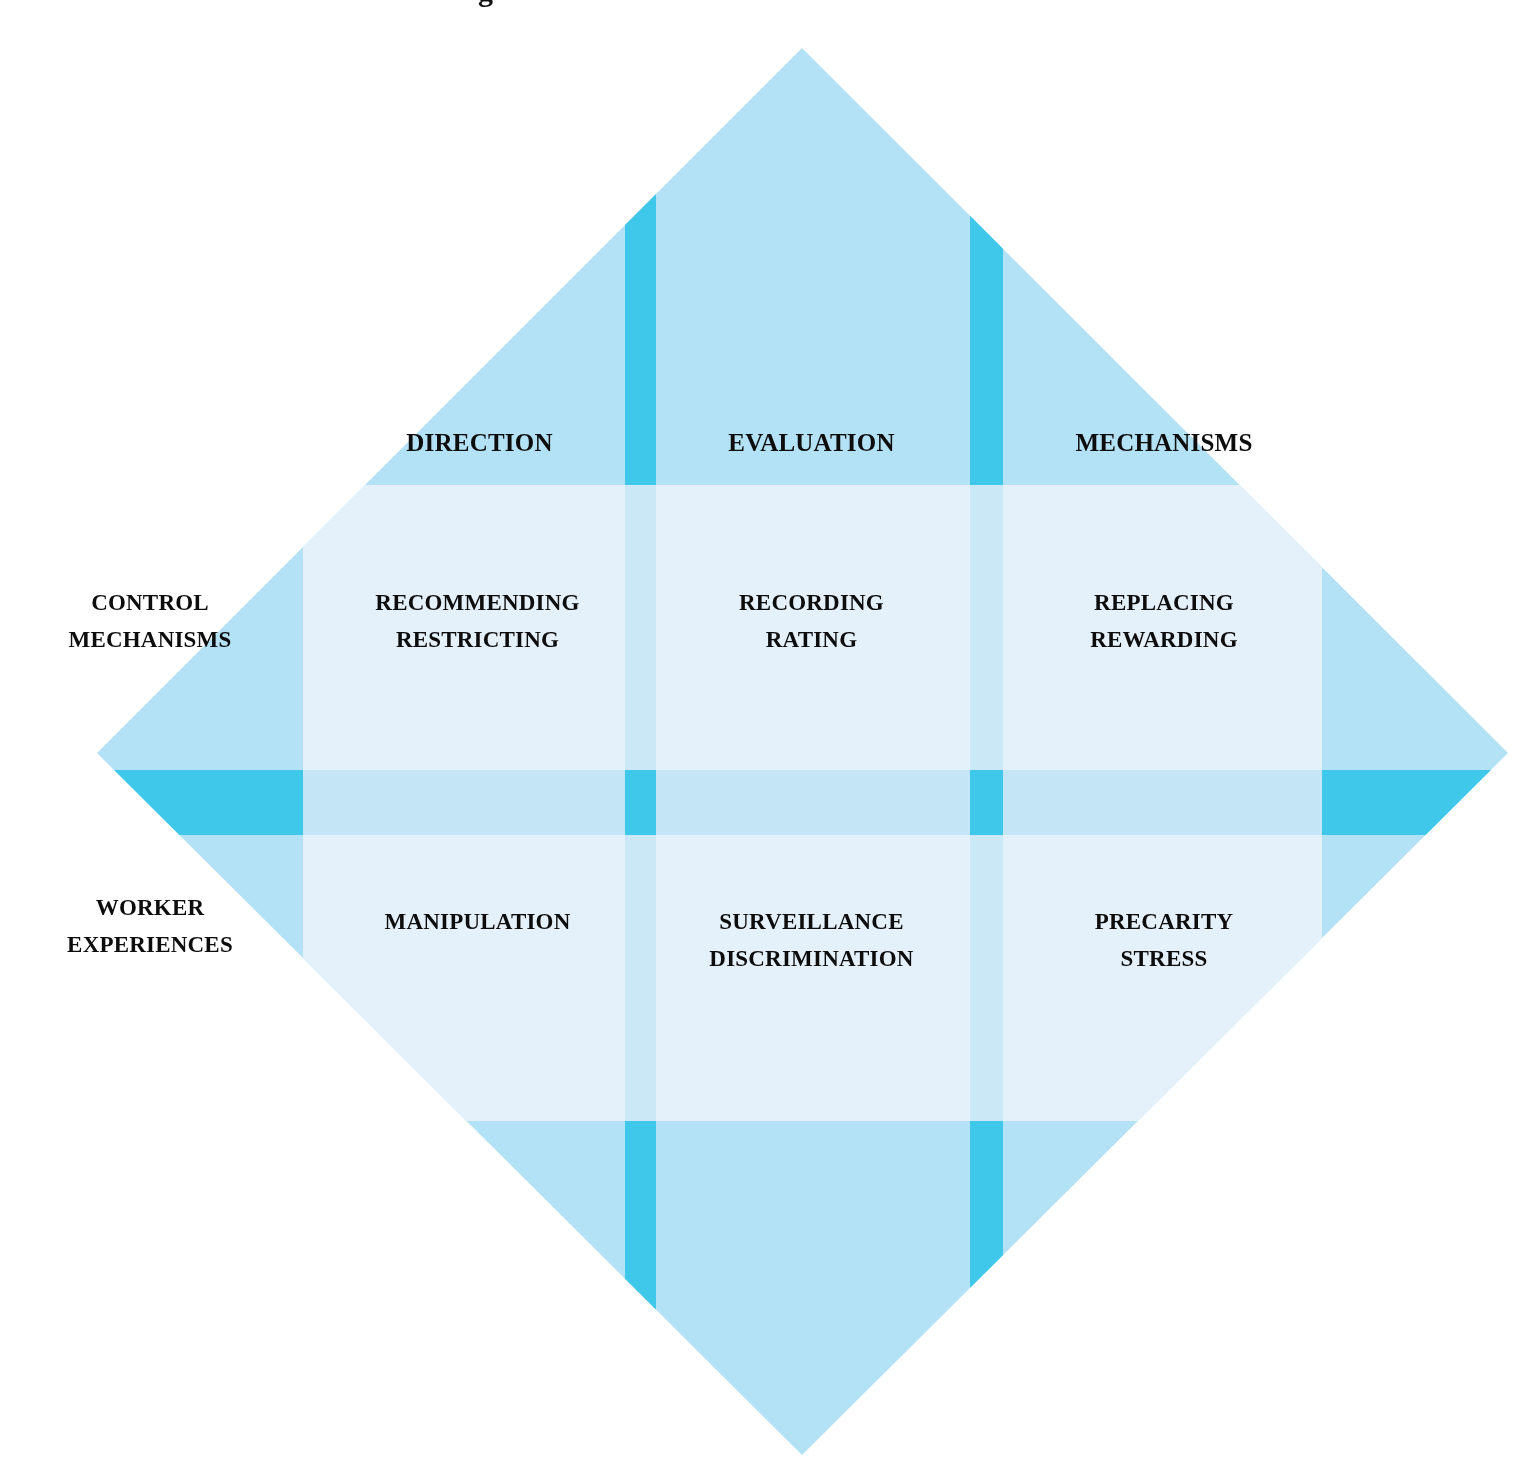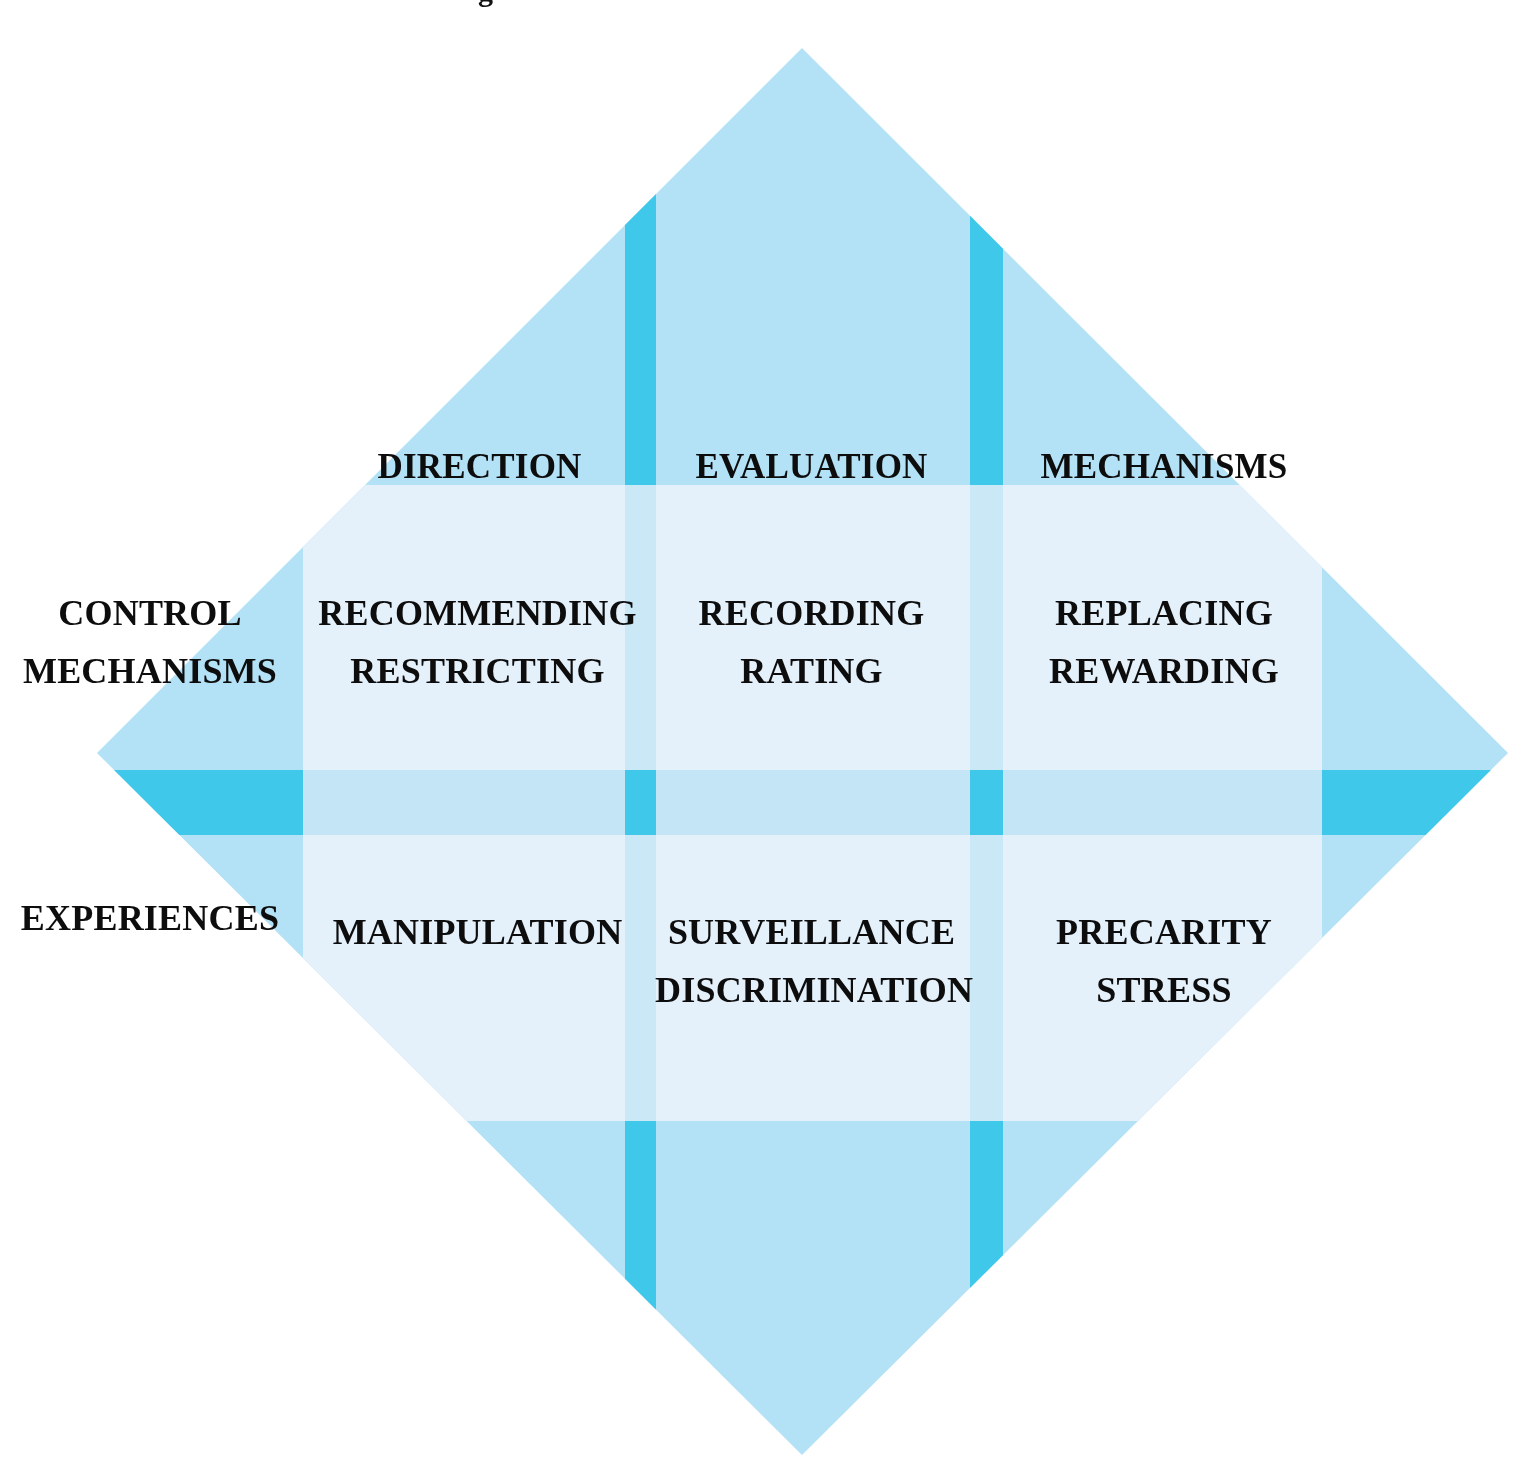--- a/index.html
+++ b/index.html
@@ -37,34 +37,34 @@
     left: 0; top: 0;
     width: 1513px;
     height: 1481px;
   }
 
   .cell-label {
     position: absolute;
     text-align: center;
     color: #0d0d0d;
     font-weight: bold;
-    font-size: 36px;
+    font-size: 23px;
     letter-spacing: 0.2px;
     line-height: 1.62;
     white-space: nowrap;
   }
 
   .cell-label .line {
     display: block;
   }
 
   
   .col-header {
-    top: 439px;
-    font-size: 35px;
+    top: 423px;
+    font-size: 25px;
   }
   .col-header.c1 { left: 307px;  width: 345px; }
   .col-header.c2 { left: 655px;  width: 313px; }
   .col-header.c3 { left: 1006px; width: 316px; }
 
   
   .row-label {
     width: 300px;
     left: 0px;
   }
@@ -139,20 +139,21 @@
     </div>
     <div class="cell-label col-header c3">
       <span class="line">MECHANISMS</span>
     </div>
 
     <div class="cell-label row-label r1">
       <span class="line">CONTROL</span>
       <span class="line">MECHANISMS</span>
     </div>
     <div class="cell-label row-label r2">
+      <span class="line">WORKER</span>
       <span class="line">EXPERIENCES</span>
     </div>
 
     <div class="cell-label body-cell r1 c2">
       <span class="line">RECORDING</span>
       <span class="line">RATING</span>
     </div>
     <div class="cell-label body-cell r1 c1">
       <span class="line">RECOMMENDING</span>
       <span class="line">RESTRICTING</span>

